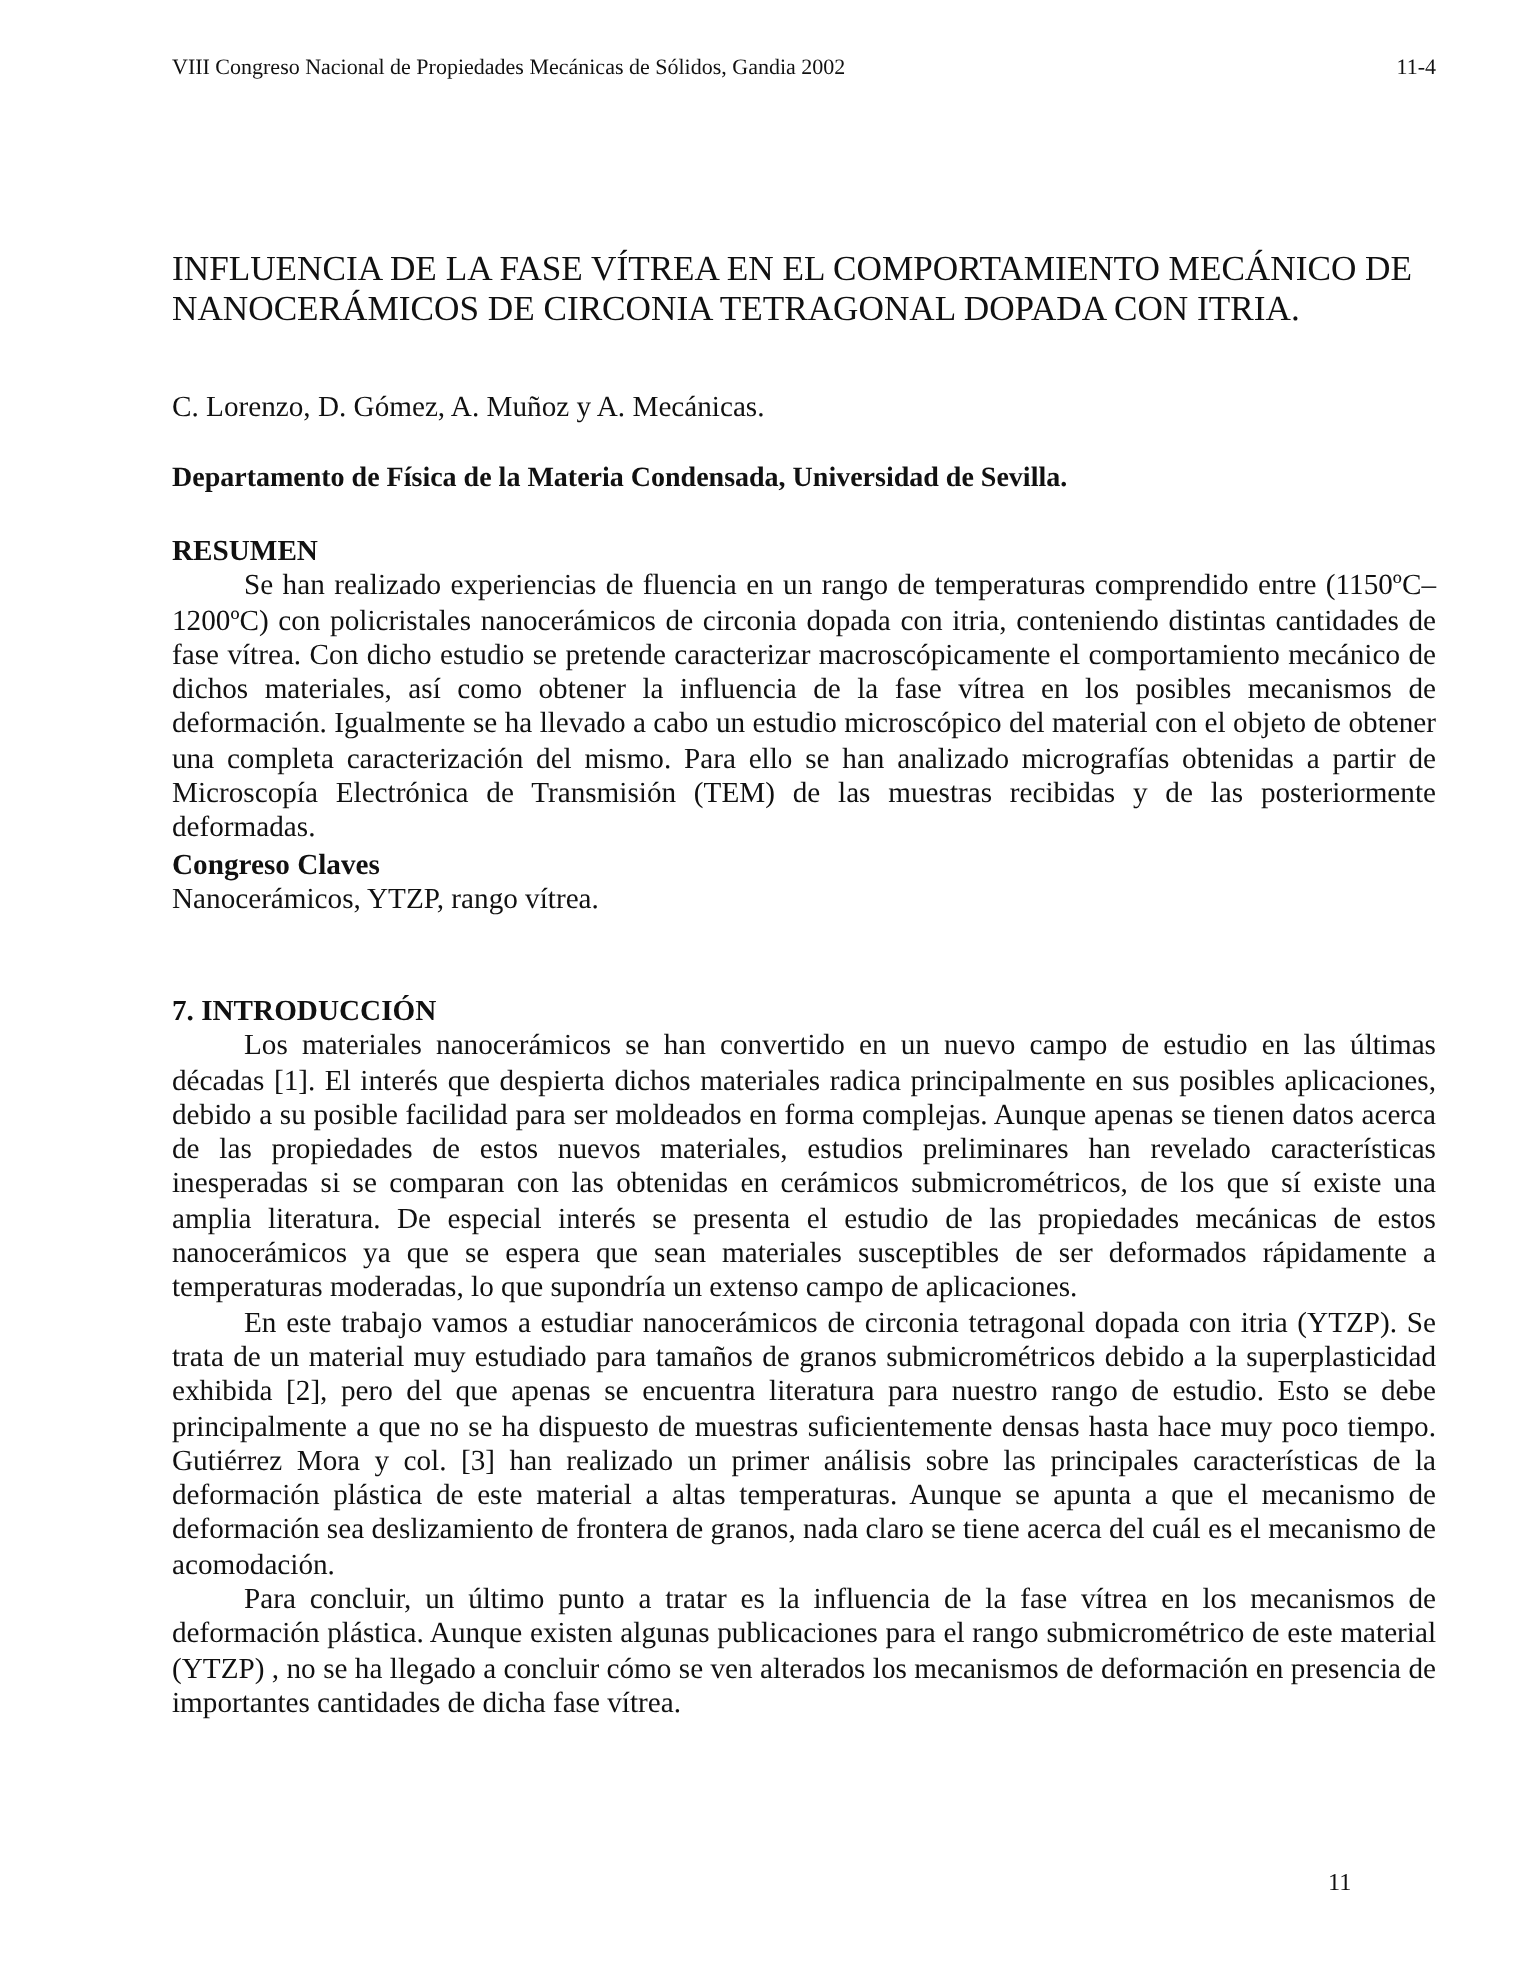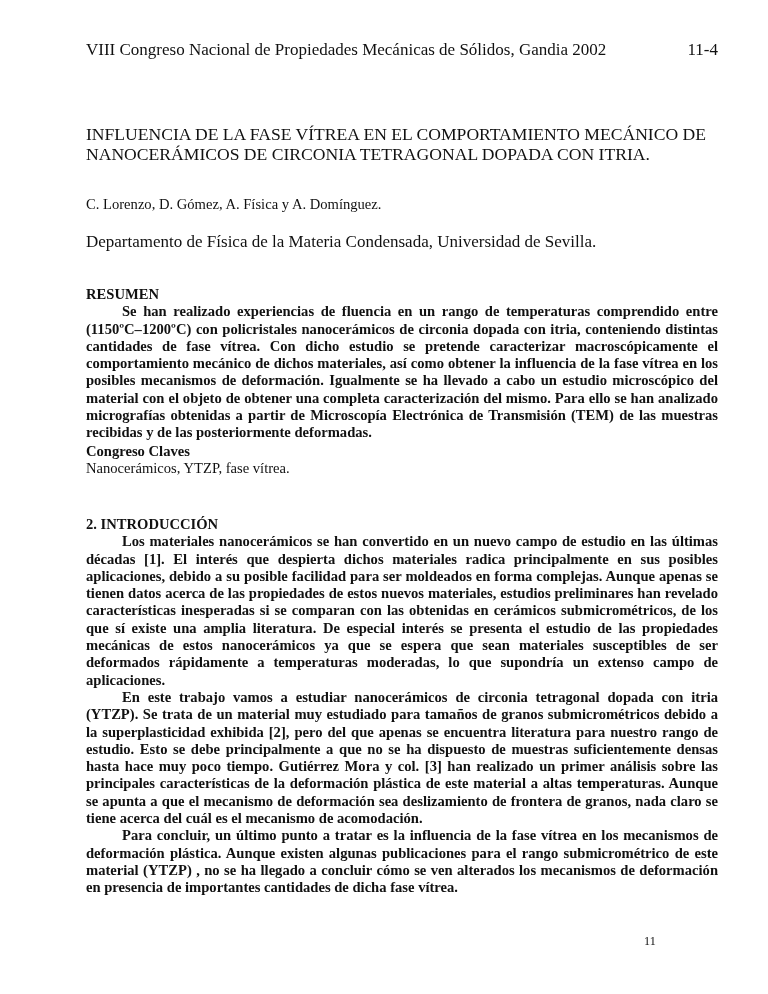--- a/index.html
+++ b/index.html
@@ -3,66 +3,66 @@
   <meta charset="utf-8">
   <style>
     html, body { margin: 0; padding: 0; background: #ffffff; }
     body {
       width: 768px; height: 994px; position: relative; overflow: hidden;
       font-family: "Liberation Serif", "DejaVu Serif", serif;
       color: #111111;
     }
     .page { position: absolute; left: 0; top: 0; width: 768px; height: 994px; }
     .running-header {
-      position: absolute; left: 86px; top: 40px; width: 632px;
-      font-size: 17px; display: flex; justify-content: space-between;
+      position: absolute; left: 86px; top: 28px; width: 632px;
+      font-size: 11px; display: flex; justify-content: space-between;
     }
     .title {
       position: absolute; left: 86px; top: 124px; width: 640px;
       font-weight: normal; font-size: 17.6px; line-height: 20px; margin: 0;
     }
     .authors { position: absolute; left: 86px; top: 196px; font-size: 14.6px; }
-    .affiliation { position: absolute; left: 86px; top: 232px; font-size: 17px; }
+    .affiliation { position: absolute; left: 86px; top: 232px; font-size: 14px; font-weight: bold; }
     .body-block { position: absolute; left: 86px; width: 632px; font-size: 14.6px; line-height: 17.3px; }
-    .heading { font-weight: bold; display: block; margin-top: 18px; }
+    .heading { font-weight: bold; display: block; }
     p { margin: 0; text-align: justify; }
-    .indent { text-indent: 36px; font-weight: bold; }
+    .indent { text-indent: 36px; }
     .resumen { top: 268px; }
     .keywords { top: 425px; }
     .intro { top: 498px; }
-    .page-number { position: absolute; left: 644px; top: 934px; font-size: 12.2px; }
+    .page-number { position: absolute; left: 664px; top: 934px; font-size: 12.2px; }
   </style>
 </head>
 <body>
 
 <div class="page">
 
   <div class="running-header">
     <span>VIII Congreso Nacional de Propiedades Mecánicas de Sólidos, Gandia 2002</span>
     <span>11-4</span>
   </div>
 
   <h1 class="title">INFLUENCIA DE LA FASE VÍTREA EN EL COMPORTAMIENTO MECÁNICO DE NANOCERÁMICOS DE CIRCONIA TETRAGONAL DOPADA CON ITRIA.</h1>
 
-  <div class="authors">C. Lorenzo, D. Gómez, A. Física y A. Domínguez.</div>
+  <div class="authors">C. Lorenzo, D. Gómez, A. Muñoz y A. Mecánicas.</div>
 
   <div class="affiliation">Departamento de Física de la Materia Condensada, Universidad de Sevilla.</div>
 
   <div class="body-block resumen">
     <span class="heading">RESUMEN</span>
     <p class="indent">Se han realizado experiencias de fluencia en un rango de temperaturas comprendido entre (1150ºC–1200ºC) con policristales nanocerámicos de circonia dopada con itria, conteniendo distintas cantidades de fase vítrea. Con dicho estudio se pretende caracterizar macroscópicamente el comportamiento mecánico de dichos materiales, así como obtener la influencia de la fase vítrea en los posibles mecanismos de deformación. Igualmente se ha llevado a cabo un estudio microscópico del material con el objeto de obtener una completa caracterización del mismo. Para ello se han analizado micrografías obtenidas a partir de Microscopía Electrónica de Transmisión (TEM) de las muestras recibidas y de las posteriormente deformadas.</p>
   </div>
 
   <div class="body-block keywords">
     <span class="heading">Congreso Claves</span>
-    <p>Nanocerámicos, YTZP, fase vítrea.</p>
+    <p>Nanocerámicos, YTZP, rango vítrea.</p>
   </div>
 
   <div class="body-block intro">
-    <span class="heading">2. INTRODUCCIÓN</span>
+    <span class="heading">7. INTRODUCCIÓN</span>
     <p class="indent">Los materiales nanocerámicos se han convertido en un nuevo campo de estudio en las últimas décadas [1]. El interés que despierta dichos materiales radica principalmente en sus posibles aplicaciones, debido a su posible facilidad para ser moldeados en forma complejas. Aunque apenas se tienen datos acerca de las propiedades de estos nuevos materiales, estudios preliminares han revelado características inesperadas si se comparan con las obtenidas en cerámicos submicrométricos,  de los que sí existe una amplia literatura. De especial interés se presenta el estudio de las propiedades mecánicas de estos nanocerámicos ya que se espera que sean materiales susceptibles de ser deformados rápidamente a temperaturas moderadas, lo que supondría un extenso campo de aplicaciones.</p>
     <p class="indent">En este trabajo vamos a estudiar nanocerámicos de circonia tetragonal dopada con itria (YTZP). Se trata de un material muy estudiado para tamaños de granos submicrométricos debido a la superplasticidad exhibida [2], pero del que apenas se encuentra literatura para nuestro rango de estudio. Esto se debe principalmente a que no se ha dispuesto de muestras suficientemente densas hasta hace muy poco tiempo. Gutiérrez Mora y col. [3] han realizado un primer análisis sobre las principales características de la deformación plástica de este material a altas temperaturas. Aunque se apunta a que el mecanismo de deformación sea deslizamiento de frontera de granos, nada claro se tiene acerca del cuál es el mecanismo de acomodación.</p>
     <p class="indent">Para concluir, un último punto a tratar es la influencia de la fase vítrea en los mecanismos de deformación plástica. Aunque existen algunas publicaciones para el rango submicrométrico de este material (YTZP) , no se ha llegado a concluir cómo se ven alterados los mecanismos de deformación en presencia de importantes cantidades de dicha fase vítrea.</p>
   </div>
 
   <div class="page-number">11</div>
 
 </div>
 
 </body></html>

